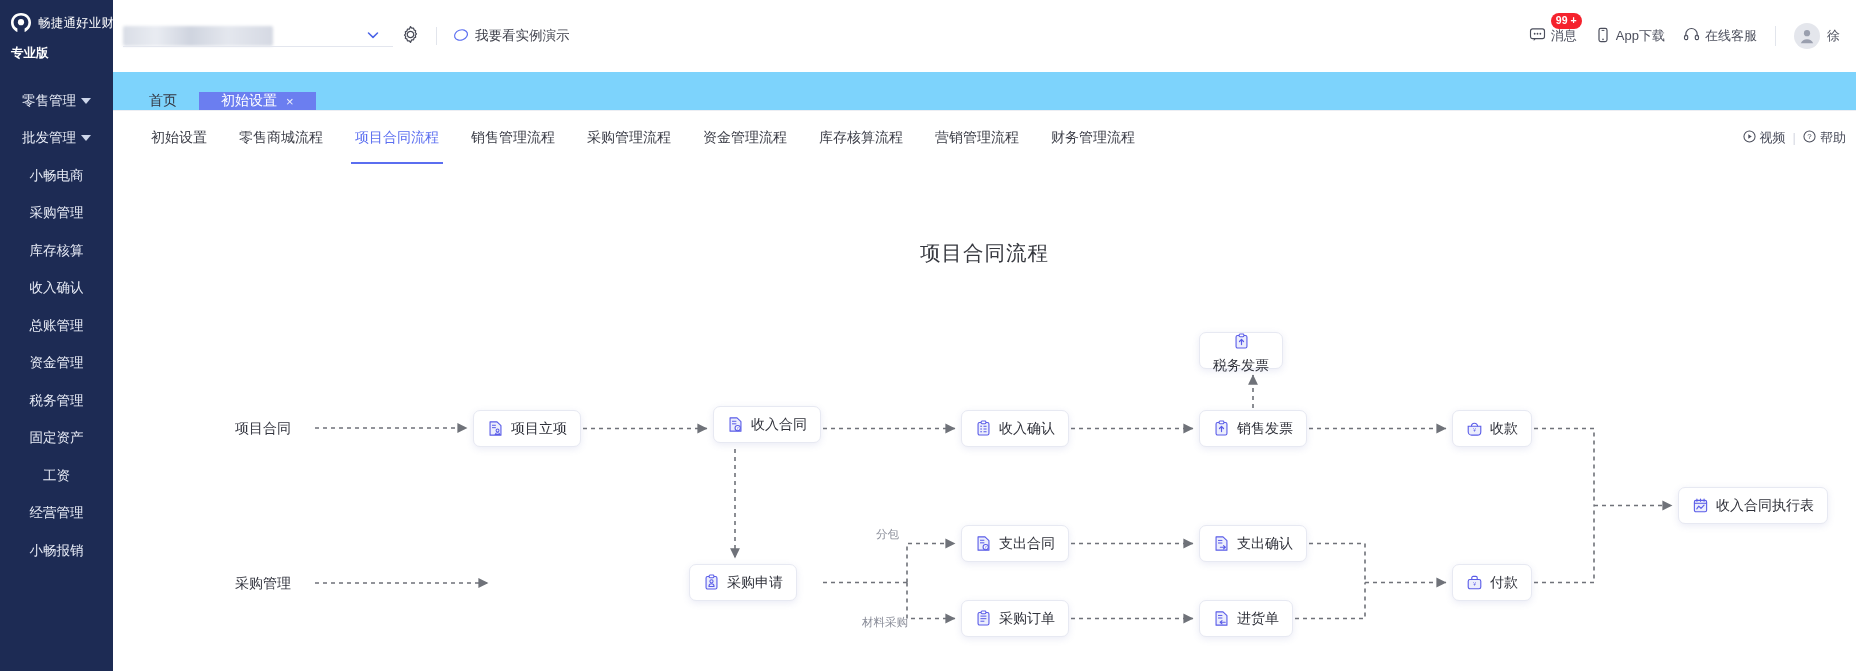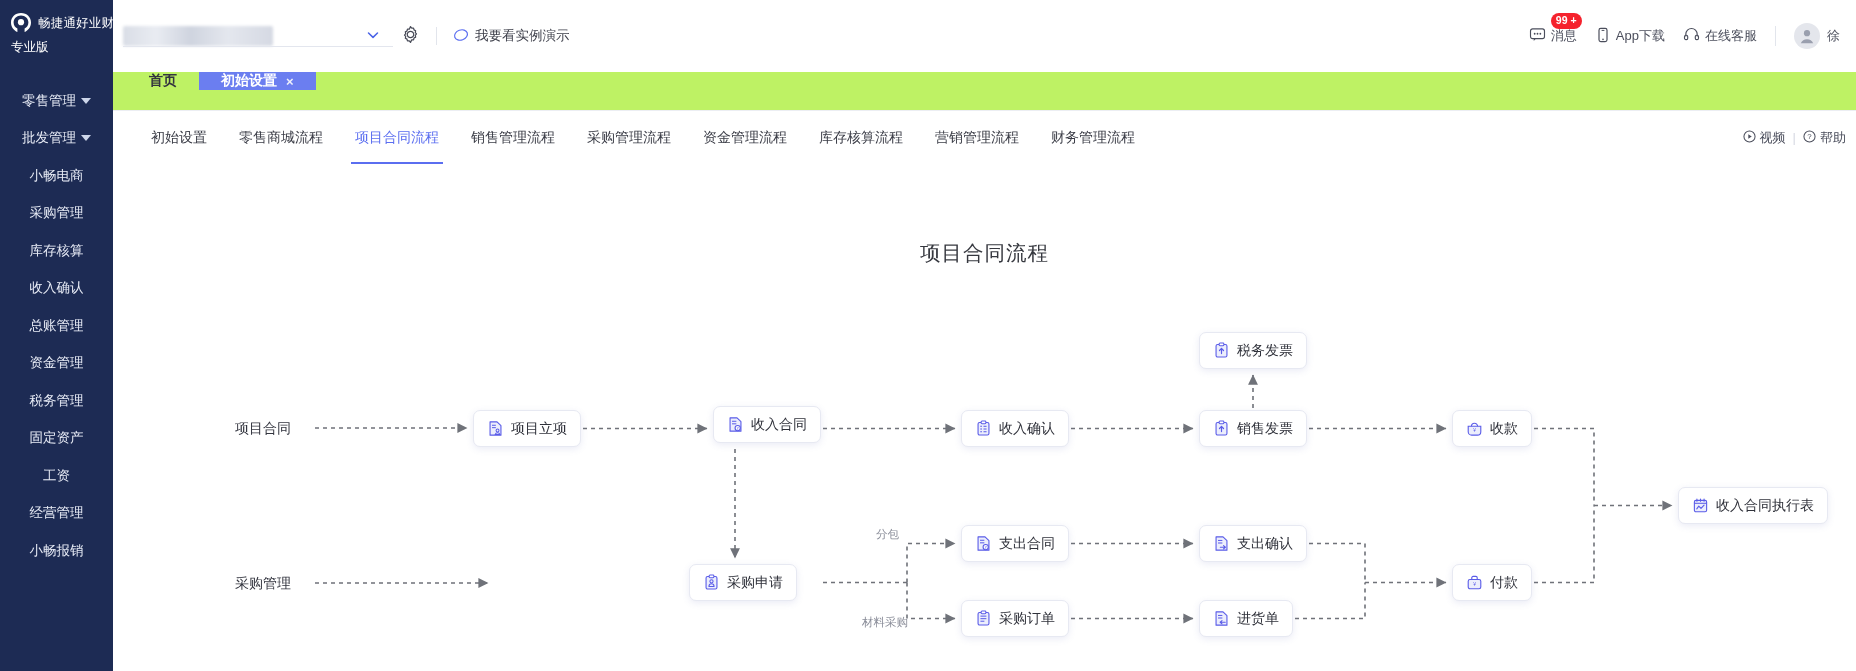--- a/index.html
+++ b/index.html
@@ -19,22 +19,22 @@
   .logo-row { display: flex; align-items: center; gap: 4px; }
   .logo-mark {
     width: 26px; height: 26px; flex: 0 0 26px; position: relative;
   }
   .logo-mark svg { display: block; }
   .logo-text {
     color: #ffffff; font-size: 12.5px; letter-spacing: .2px;
     white-space: nowrap; font-weight: 500;
   }
   .logo-sub {
-    color: #ffffff; font-size: 12.5px; font-weight: 400;
-    margin-top: 3px; padding-left: 3px;
+    color: #ffffff; font-size: 12.5px; font-weight: 700;
+    margin-top: 9px; padding-left: 3px;
   }
   .side-menu { margin-top: 10px; }
   .side-item {
     height: 37.5px; display: flex; align-items: center; justify-content: center;
     color: #e8ecf6; font-size: 13.5px; cursor: pointer; gap: 5px;
     white-space: nowrap;
   }
   .caret-down {
     width: 0; height: 0; border-left: 5px solid transparent;
     border-right: 5px solid transparent; border-top: 6px solid #cdd6ea;
@@ -82,22 +82,22 @@
   .hdr-sep { width: 1px; height: 20px; background: #e2e5ec; }
   .avatar-wrap { display: flex; align-items: center; gap: 7px; cursor: pointer; }
   .avatar {
     width: 26px; height: 26px; border-radius: 50%; background: #e4e6ec;
     display: flex; align-items: center; justify-content: center;
   }
   .avatar-name { color: #4b4e5c; font-size: 13px; white-space: nowrap; }
 
   
   .tabstrip {
-    height: 39px; background: #bef264; display: flex; align-items: flex-start;
-    padding-left: 14px; border-bottom: 1px solid #eceef3; font-weight: bold;
+    height: 39px; background: #7dd3fc; display: flex; align-items: flex-end;
+    padding-left: 14px; border-bottom: 1px solid #eceef3;
   }
   .tab {
     display: flex; align-items: center; padding: 0 22px; font-size: 14px;
     color: #33353f; cursor: pointer; white-space: nowrap;
   }
   .tab.active { background: #6b7ef0; color: #ffffff; }
   .tab-close { margin-left: 9px; font-size: 13px; color: #eef0fb; }
 
   
   .content {
@@ -407,21 +407,21 @@
                   <line x1="6.2" y1="7.4" x2="8.2" y2="7.4" stroke="#5a5ce8" stroke-width="1.2"></line>
                   <line x1="10" y1="7.4" x2="13.6" y2="7.4" stroke="#5a5ce8" stroke-width="1.2"></line>
                   <line x1="6.2" y1="10.6" x2="8.2" y2="10.6" stroke="#5a5ce8" stroke-width="1.2"></line>
                   <line x1="10" y1="10.6" x2="13.6" y2="10.6" stroke="#5a5ce8" stroke-width="1.2"></line>
                   <line x1="6.2" y1="13.8" x2="8.2" y2="13.8" stroke="#5a5ce8" stroke-width="1.2"></line>
                   <line x1="10" y1="13.8" x2="13.6" y2="13.8" stroke="#5a5ce8" stroke-width="1.2"></line>
                 </svg>
               </span>
               <span>收入确认</span>
             </div>
-            <div class="node" style="left: 1086px; top: 168px;">
+            <div class="node" style="left: 1086px; top: 168px; flex-direction: column;">
               <span>
                 <svg class="ic" viewBox="0 0 20 20">
                   <rect x="3.6" y="3" width="12.8" height="14.6" rx="1.8" fill="#eceefc" stroke="#5a5ce8" stroke-width="1.3"></rect>
                   <rect x="7.2" y="1.3" width="5.6" height="3" rx="1" fill="#ffffff" stroke="#5a5ce8" stroke-width="1.2"></rect>
                   <path d="M10 13.6 V7.6 M7.6 10 L10 7.4 L12.4 10" fill="none" stroke="#5a5ce8" stroke-width="1.4" stroke-linecap="round" stroke-linejoin="round"></path>
                 </svg>
               </span>
               <span>税务发票</span>
             </div>
             <div class="node" style="left: 1086px; top: 246px;">

